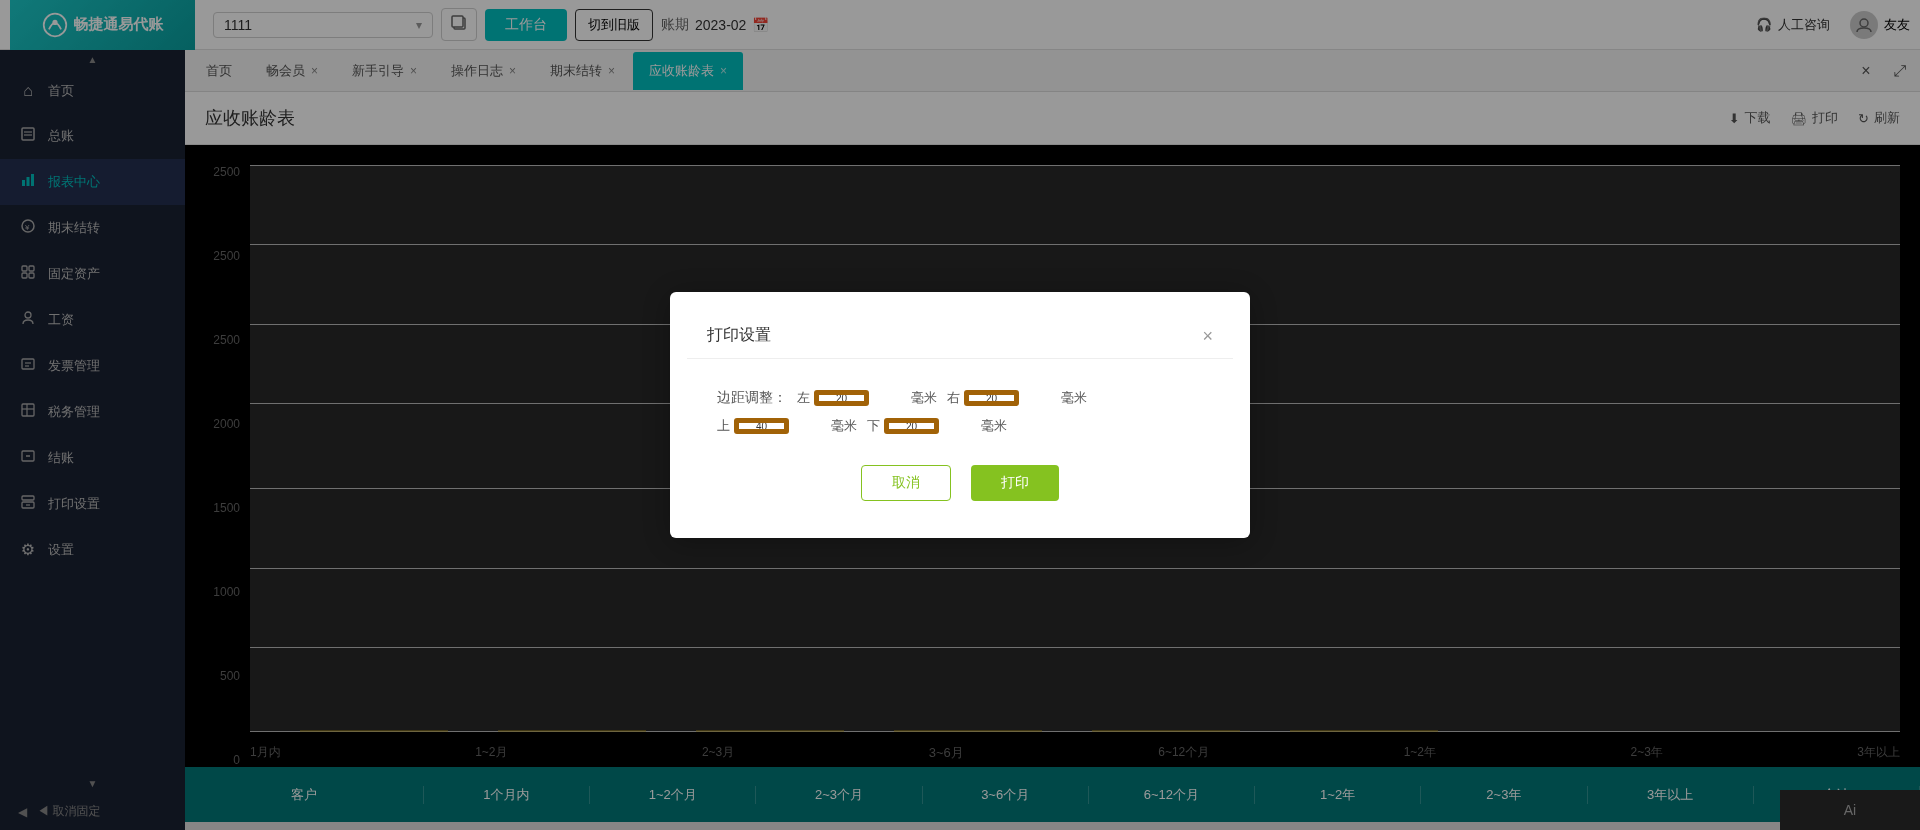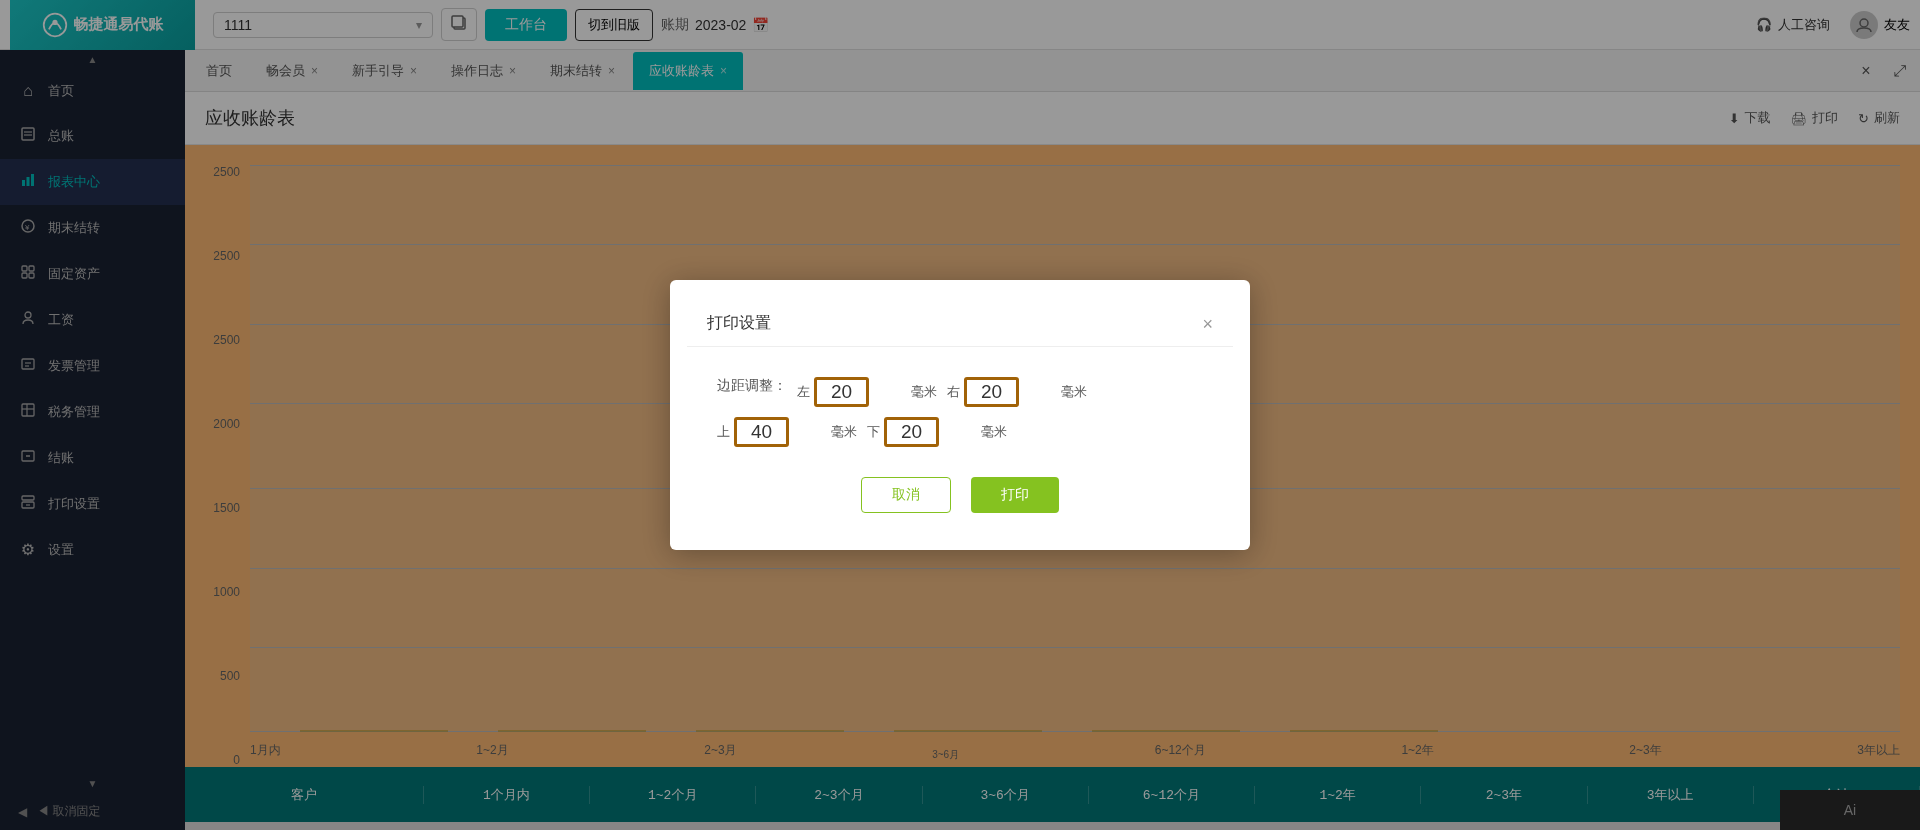--- a/index.html
+++ b/index.html
@@ -254,39 +254,38 @@
       display: flex;
       align-items: center;
       gap: 5px;
       color: #555;
       cursor: pointer;
       font-size: 13px;
     }
 
     
     .chart-area {
-      background: #fdba74;
+      background: #000000;
       height: calc(100% - 60px - 55px);
       position: relative;
       padding: 20px;
     }
 
     
     .bottom-table-bar {
       position: absolute;
       bottom: 0;
       left: 0;
       right: 0;
       height: 55px;
       background: #007878;
       display: flex;
       align-items: center;
       color: white;
       font-size: 13px;
-      font-family: Liberation Mono, monospace;
     }
     .table-col {
       flex: 1;
       text-align: center;
       padding: 0 10px;
       border-right: 1px solid rgba(255,255,255,0.2);
     }
     .table-col:first-child { flex: 1.5; }
 
     
@@ -358,25 +357,25 @@
     }
     .margin-label { color: #555; font-size: 14px; }
     .margin-group {
       display: flex;
       align-items: center;
       gap: 4px;
     }
     .margin-dir { color: #555; font-size: 13px; }
     .margin-input {
       width: 55px;
-      height: 30px;
-      border: 3px solid #a16207;
+      height: 16px;
+      border: 5px solid #a16207;
       border-radius: 3px;
       text-align: center;
-      font-size: 19px;
+      font-size: 10px;
       color: #333;
       outline: none;
     }
     .margin-unit { color: #555; font-size: 13px; margin-left: 38px; }
     .btn-cancel {
       padding: 8px 30px;
       border: 1px solid #85c220;
       border-radius: 4px;
       background: #fff;
       color: #85c220;
@@ -692,21 +691,21 @@
               background: repeating-linear-gradient(45deg, rgba(210,180,50,0.8) 0px, rgba(210,180,50,0.8) 3px, rgba(230,200,80,0.5) 3px, rgba(230,200,80,0.5) 6px);
               border: 1px solid rgba(180,150,30,0.5);
             "></div>
           </div>
         </div>
 
         <div style="position:absolute; bottom:60px; left:65px; right:20px; display:flex; justify-content:space-between;">
           <span style="color:#666;font-size:12px;">1月内</span>
           <span style="color:#666;font-size:12px;">1~2月</span>
           <span style="color:#666;font-size:12px;">2~3月</span>
-          <span style="color:#666;font-size:10px;margin-top:6px;">3~6月</span>
+          <span style="color:#666;font-size:13px;">3~6月</span>
           <span style="color:#666;font-size:12px;">6~12个月</span>
           <span style="color:#666;font-size:12px;">1~2年</span>
           <span style="color:#666;font-size:12px;">2~3年</span>
           <span style="color:#666;font-size:12px;">3年以上</span>
         </div>
 
         <div class="bottom-table-bar">
           <div class="table-col">客户</div>
           <div class="table-col">1个月内</div>
           <div class="table-col">1~2个月</div>

